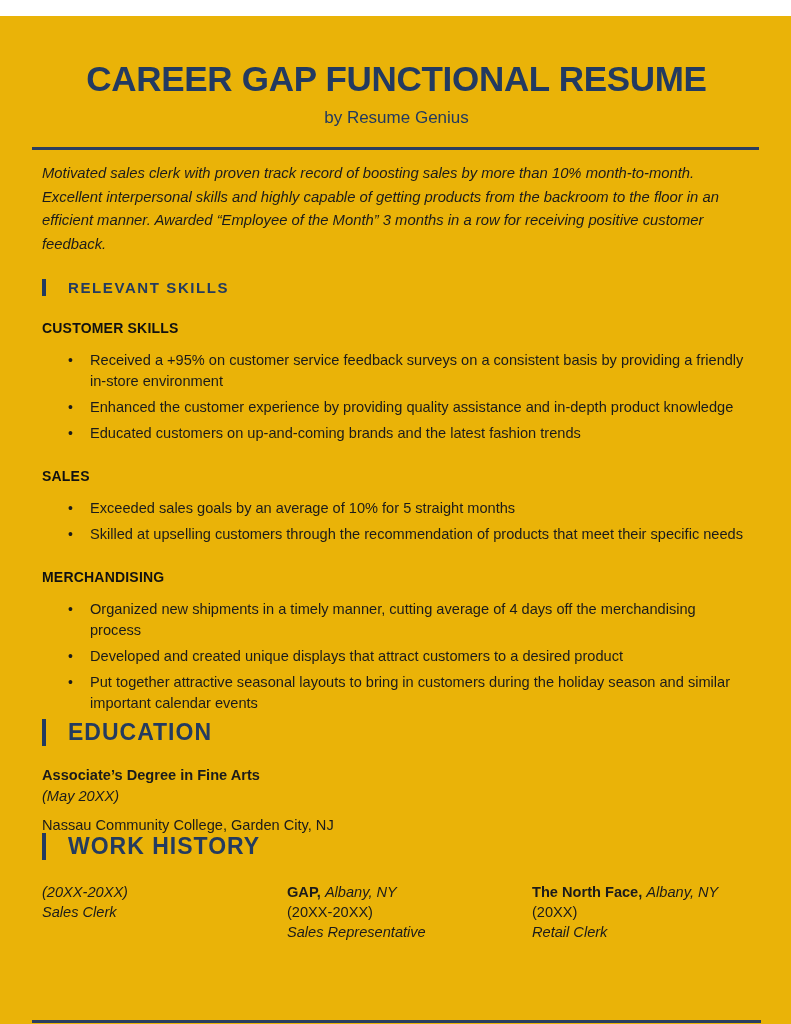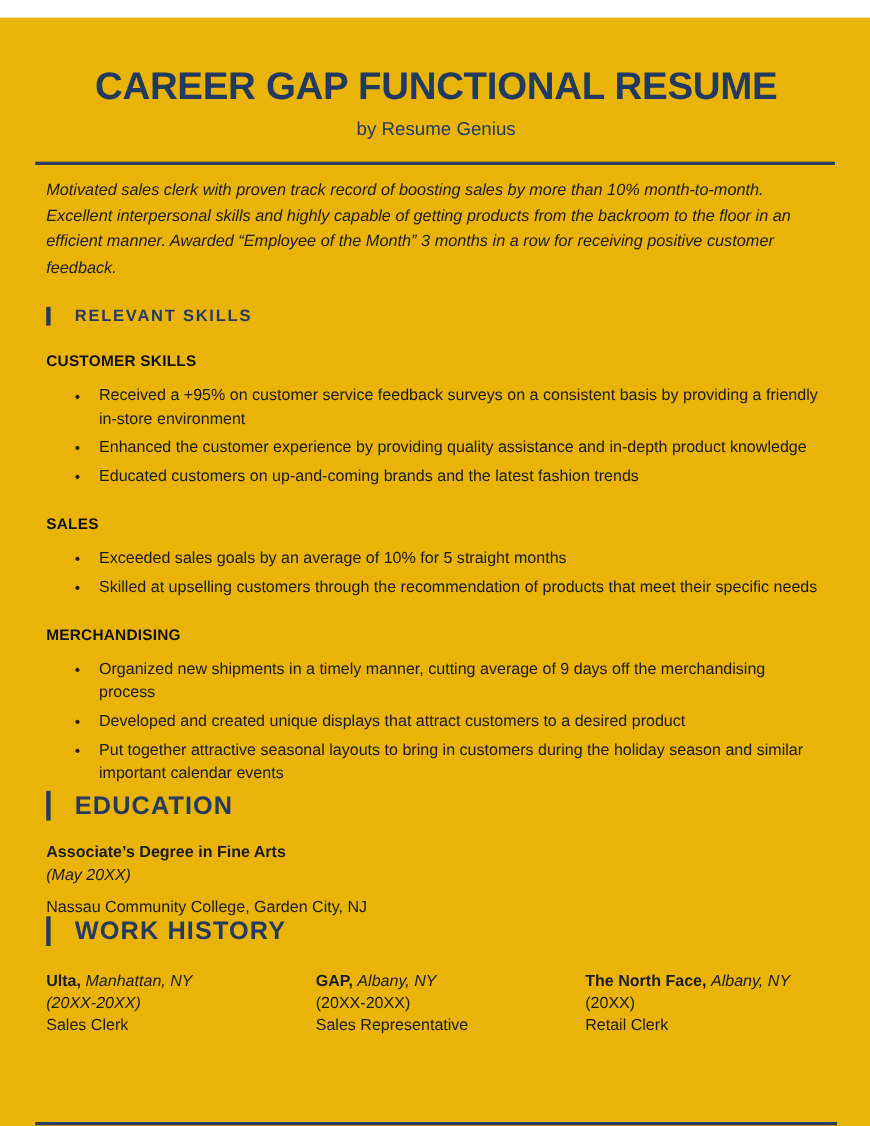--- a/index.html
+++ b/index.html
@@ -80,21 +80,21 @@
   .edu-date   { margin-top:5px; font-style:italic; font-size:14.6px; }
   .edu-school { margin-top:13px; font-size:14.6px; }
   .wh-heading { margin-top:42px; }
   .jobs { display:flex; margin-top:22px; }
   .job { width:245px; font-size:14.6px; line-height:20px; }
   .job:last-child { flex:1; }
   .job .company { font-weight:700; }
   .job .loc { font-style:italic; }
   .job .dates { }
   .job .dates.it { font-style:italic; }
-  .job .role { }
+  .job .role { font-style:italic; }
   .footer { position:absolute; left:32px; right:30px; top:1004px; }
   .footer .rule2 { border:none; border-top:3px solid #2c3e5f; margin:0; }
   .contact {
     margin-top:10px;
     text-align:center;
     color:#31466b;
     font-size:14px;
   }
   .contact .loc-small { font-size:12px; }
   .contact .sep { margin:0 7px; font-size:12px; }
@@ -122,42 +122,38 @@
     </ul>
 
     <h3 class="group-title">SALES</h3>
     <ul class="bullets">
       <li>Exceeded sales goals by an average of 10% for 5 straight months</li>
       <li>Skilled at upselling customers through the recommendation of products that meet their specific needs</li>
     </ul>
 
     <h3 class="group-title">MERCHANDISING</h3>
     <ul class="bullets">
-      <li>Organized new shipments in a timely manner, cutting average of 9 days off the merchandising process</li>
+      <li>Organized new shipments in a timely manner, cutting average of 4 days off the merchandising process</li>
       <li>Developed and created unique displays that attract customers to a desired product</li>
       <li>Put together attractive seasonal layouts to bring in customers during the holiday season and similar important calendar events</li>
     </ul>
   </section>
 
   <section>
     <h2 class="sec sec-lg edu-heading">EDUCATION</h2>
     <div class="edu-degree">Associate’s Degree in Fine Arts</div>
     <div class="edu-date">(May 20XX)</div>
     <div class="edu-school">Nassau Community College, Garden City, NJ</div>
   </section>
 
   <section>
     <h2 class="sec sec-lg wh-heading">WORK HISTORY</h2>
     <div class="jobs">
 
       <div class="job">
-        <div>
-          <span class="company">Ulta,</span>
-          <span class="loc">Manhattan, NY</span>
-        </div>
         <div class="dates it">(20XX-20XX)</div>
         <div class="role">Sales Clerk</div>
       </div>
 
       <div class="job">
         <div>
           <span class="company">GAP,</span>
           <span class="loc">Albany, NY</span>
         </div>
         <div class="dates">(20XX-20XX)</div>

